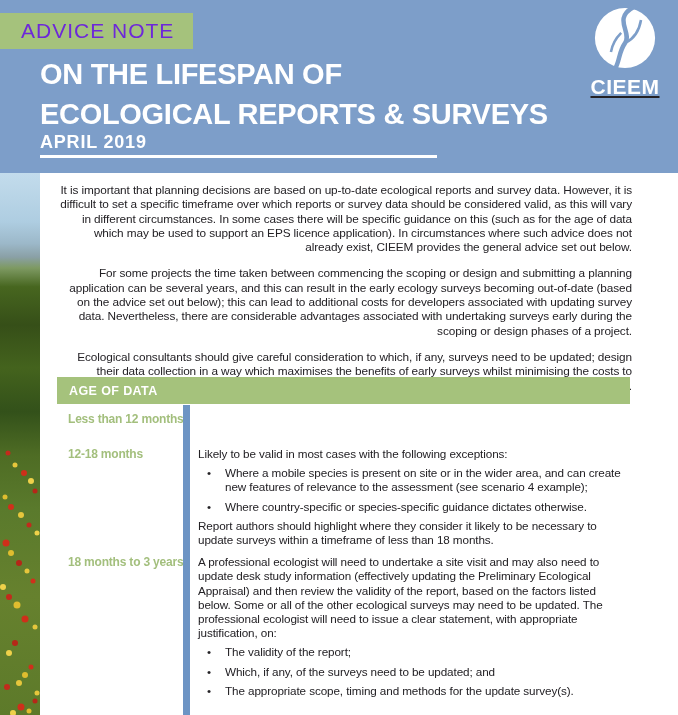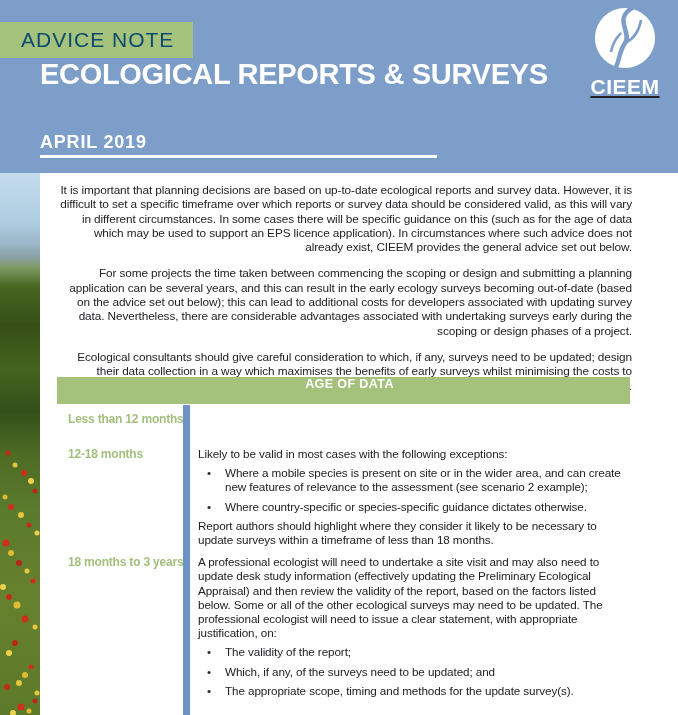--- a/index.html
+++ b/index.html
@@ -6,22 +6,22 @@
   html,body { background:#e8e8e8; }
   .page {
     position:relative; width:678px; height:715px; margin:0 auto;
     background:#ffffff; overflow:hidden;
     font-family:"Liberation Sans", sans-serif;
     color:#232125;
   }
   
   .hdr { position:absolute; left:0; top:0; width:678px; height:173px; background:#7d9ec9; }
   .badge {
-    position:absolute; left:0; top:22px; width:193px; height:36px;
-    background:#a5c27c; color:#0c4a6e; font-size:21px; line-height:36px;
+    position:absolute; left:0; top:13px; width:193px; height:36px;
+    background:#a5c27c; color:#6d28d9; font-size:21px; line-height:36px;
     padding-left:21px; letter-spacing:1px;
   }
   .title { position:absolute; left:40px; top:54px; color:#fff; font-weight:bold;
            font-size:29px; line-height:40px; letter-spacing:-0.3px; }
   .date  { position:absolute; left:40px; top:132px; color:#fff; font-weight:bold;
            font-size:18px; letter-spacing:0.8px; }
   .rule  { position:absolute; left:40px; top:155px; width:397px; height:3px; background:#fff; }
   .logo  { position:absolute; left:583px; top:6px; width:84px; text-align:center;text-decoration:underline; }
   .logo-text { margin-top:1px; color:#fff; font-weight:bold; font-size:21px; letter-spacing:0.5px; }
   
@@ -48,21 +48,21 @@
       17px 508px 0 1px #e6c63c; }
   
   .content { position:absolute; left:57px; top:183px; width:575px; }
   .content p {
     font-size:11.8px; line-height:14.3px; letter-spacing:-0.1px;
     margin-bottom:12px; color:#232125;text-align:right;
   }
   
   .vtable { position:absolute; left:57px; top:377px; width:573px; }
   .thead { display:flex; align-items:center; height:27px; background:#a5c27c;
-           color:#fff; font-weight:bold; font-size:12.5px; letter-spacing:0.4px;flex-direction:column; }
+           color:#fff; font-weight:bold; font-size:12.5px; letter-spacing:0.4px; }
   .th-age { flex:0 0 126px; padding-left:12px; }
   .th-val { padding-left:15px; }
   .tbody { position:relative; padding-top:8px; min-height:311px; }
   .vdivider { position:absolute; left:126px; top:1px; width:7px; height:310px; background:#6d94c4; }
   .trow { display:flex; align-items:flex-start; }
   .row-2 { margin-top:20px; }
   .row-3 { margin-top:8px; }
   .age { flex:0 0 126px; padding-left:11px; color:#a3bf7d; font-weight:bold;
          font-size:12px; line-height:15px; letter-spacing:-0.2px; white-space:nowrap; overflow:hidden; }
   .cell { margin-left:15px; width:428px; font-size:11.7px; line-height:14.2px; letter-spacing:-0.1px; }
@@ -74,20 +74,21 @@
 </head>
 <body>
 
 <div class="page">
 
   <div class="hdr">
     <div class="badge">
       <span>ADVICE NOTE</span>
     </div>
     <div class="title">
+      <div>ON THE LIFESPAN OF</div>
       <div>ECOLOGICAL REPORTS &amp; SURVEYS</div>
     </div>
     <div class="date">APRIL 2019</div>
     <div class="rule"></div>
     <div class="logo">
       <svg width="64" height="64" viewBox="0 0 100 100" aria-hidden="true">
         <circle cx="50" cy="50" r="47" fill="#ffffff"></circle>
         <path d="M63 2 C 30 20, 62 42, 50 58 C 40 72, 42 86, 34 99" stroke="#7d9ec9" stroke-width="7" fill="none"></path>
         <path d="M50 58 C 63 52, 72 40, 75 22" stroke="#7d9ec9" stroke-width="4" fill="none"></path>
         <path d="M44 42 C 36 50, 30 60, 28 72" stroke="#7d9ec9" stroke-width="4" fill="none"></path>
@@ -117,21 +118,21 @@
       <div class="trow row-1">
         <div class="age">Less than 12 months</div>
       </div>
 
       <div class="trow row-2">
         <div class="age">12-18 months</div>
         <div class="cell">
           <p>Likely to be valid in most cases with the following exceptions:</p>
           <ul>
             <li>
-                <span>Where a mobile species is present on site or in the wider area, and can create new features of relevance to the assessment (see scenario 2 example);</span>
+                <span>Where a mobile species is present on site or in the wider area, and can create new features of relevance to the assessment (see scenario 4 example);</span>
               </li>
             <li>
                 <span>Where country-specific or species-specific guidance dictates otherwise.</span>
               </li>
           </ul>
           <p>Report authors should highlight where they consider it likely to be necessary to update surveys within a timeframe of less than 18 months.</p>
         </div>
       </div>
 
       <div class="trow row-3">

